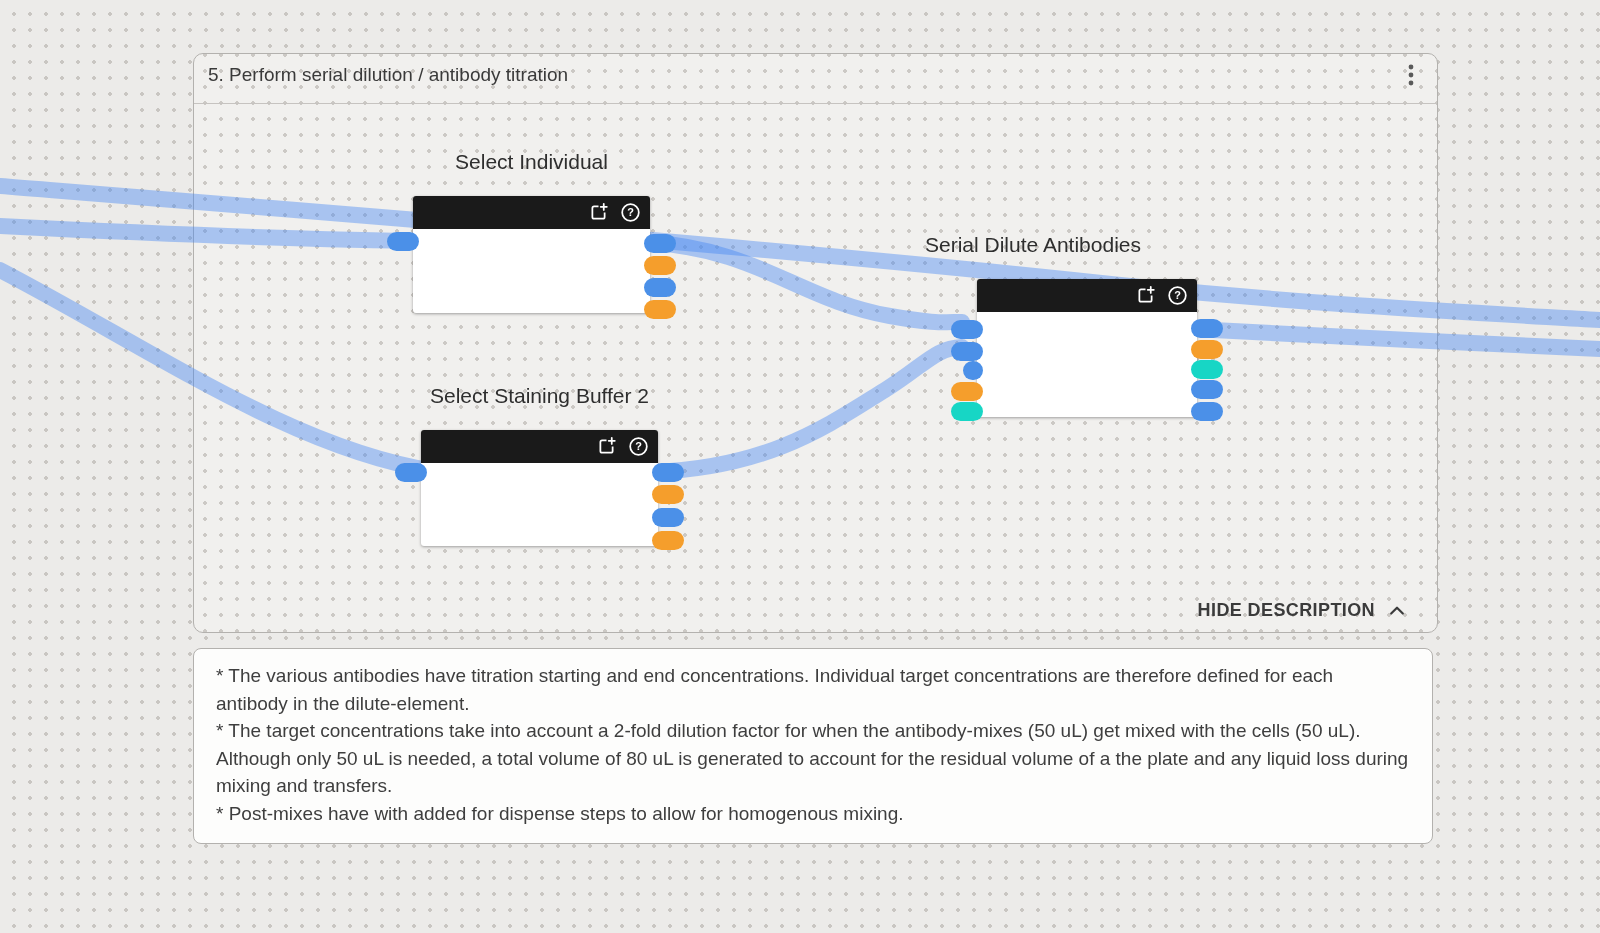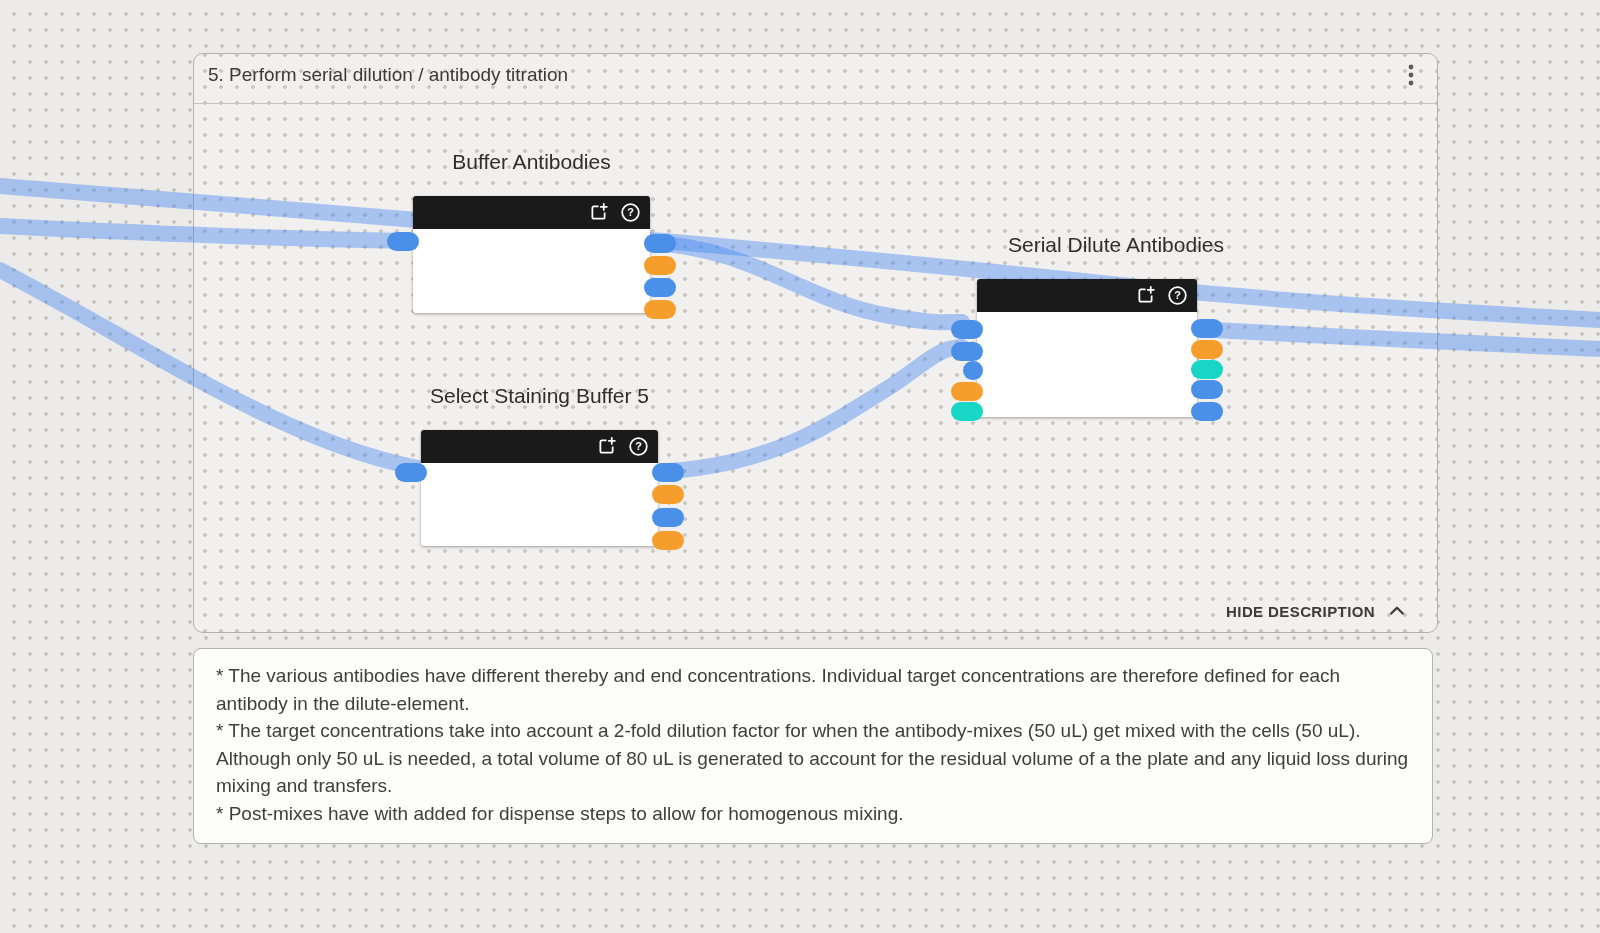--- a/index.html
+++ b/index.html
@@ -19,21 +19,21 @@
   }
   .group-header{
     height:50px;display:flex;align-items:center;box-sizing:border-box;
     border-bottom:1px solid #c6c3c0;padding:0 12px 8px 14px;
   }
   .group-title{flex:1;font-size:19px;color:#3a3a3a;}
   .kebab{background:none;border:none;padding:2px;cursor:pointer;display:flex;align-items:center;}
   .hide-desc{
     position:absolute;right:24px;bottom:10px;display:flex;align-items:center;gap:12px;
     background:none;border:none;cursor:pointer;
-    font-family:"Liberation Sans",sans-serif;font-weight:700;font-size:15px;
+    font-family:"Liberation Sans",sans-serif;font-weight:700;font-size:18px;
     letter-spacing:.4px;color:#3b3b3b;
   }
   
   #wire-svg{position:absolute;left:0;top:0;width:1600px;height:933px;pointer-events:none;}
   #wire-svg path{fill:none;stroke-width:16;stroke-linecap:round;pointer-events:stroke;}
   
   .node-title{
     position:absolute;transform:translateX(-50%);white-space:nowrap;
     font-size:21px;color:#2e2e2e;
   }
@@ -86,21 +86,21 @@
       <path d="M 0 186 C 420 220, 820 252, 1130 286 C 1330 306, 1480 313, 1600 320" stroke="rgba(66,133,244,0.42)"></path>
       <path d="M 0 226 C 140 233, 300 240, 434 241" stroke="rgba(66,133,244,0.42)"></path>
       <path d="M 648 242 C 760 250, 800 300, 890 316 C 935 324, 945 322, 962 322" stroke="rgba(66,133,244,0.42)"></path>
       <path d="M 652 472 C 770 468, 830 424, 885 390 C 925 365, 935 348, 962 347" stroke="rgba(66,133,244,0.42)"></path>
       <path d="M 0 270 C 150 348, 290 448, 434 471" stroke="rgba(66,133,244,0.42)"></path>
       <path d="M 1194 329 C 1320 336, 1470 343, 1600 349" stroke="rgba(66,133,244,0.42)"></path>
     </svg>
 
   <div id="node-layer">
   <div class="node-wrap">
-    <div class="node-title" style="left: 531.5px; top: 150px;">Buffer Antibodies</div>
+    <div class="node-title" style="left: 531.5px; top: 150px;">Select Individual</div>
     <div class="node" style="left: 413px; top: 196px; width: 237px; height: 117px;">
       <div class="node-header" style="height: 33px;">
         <span style="display:flex;">
           <svg width="21" height="21" viewBox="0 0 24 24">
             <path d="M12 5H7a2 2 0 0 0-2 2v10a2 2 0 0 0 2 2h10a2 2 0 0 0 2-2v-5" fill="none" stroke="#fff" stroke-width="2" stroke-linejoin="round"></path>
             <path d="M18 2v7M14.5 5.5h7" stroke="#fff" stroke-width="2" stroke-linecap="round"></path>
           </svg>
         </span>
         <span style="display:flex;">
           <svg width="21" height="21" viewBox="0 0 24 24">
@@ -111,21 +111,21 @@
       </div>
       <div class="node-body"></div>
     </div>
   </div>
 <div class="port" style="width: 32px; top: 231.5px; left: 387px; background: rgb(75, 144, 232);"></div>
       <div class="port" style="width: 32px; top: 233.5px; left: 644px; background: rgb(75, 144, 232);"></div>
       <div class="port" style="width: 32px; top: 255.5px; left: 644px; background: rgb(245, 158, 44);"></div>
       <div class="port" style="width: 32px; top: 277.5px; left: 644px; background: rgb(75, 144, 232);"></div>
       <div class="port" style="width: 32px; top: 299.5px; left: 644px; background: rgb(245, 158, 44);"></div>
   <div class="node-wrap">
-    <div class="node-title" style="left: 539.5px; top: 384px;">Select Staining Buffer 5</div>
+    <div class="node-title" style="left: 539.5px; top: 384px;">Select Staining Buffer 2</div>
     <div class="node" style="left: 421px; top: 430px; width: 237px; height: 116px;">
       <div class="node-header" style="height: 33px;">
         <span style="display:flex;">
           <svg width="21" height="21" viewBox="0 0 24 24">
             <path d="M12 5H7a2 2 0 0 0-2 2v10a2 2 0 0 0 2 2h10a2 2 0 0 0 2-2v-5" fill="none" stroke="#fff" stroke-width="2" stroke-linejoin="round"></path>
             <path d="M18 2v7M14.5 5.5h7" stroke="#fff" stroke-width="2" stroke-linecap="round"></path>
           </svg>
         </span>
         <span style="display:flex;">
           <svg width="21" height="21" viewBox="0 0 24 24">
@@ -136,21 +136,21 @@
       </div>
       <div class="node-body"></div>
     </div>
   </div>
 <div class="port" style="width: 32px; top: 462.5px; left: 395px; background: rgb(75, 144, 232);"></div>
       <div class="port" style="width: 32px; top: 462.5px; left: 652px; background: rgb(75, 144, 232);"></div>
       <div class="port" style="width: 32px; top: 484.5px; left: 652px; background: rgb(245, 158, 44);"></div>
       <div class="port" style="width: 32px; top: 507.5px; left: 652px; background: rgb(75, 144, 232);"></div>
       <div class="port" style="width: 32px; top: 530.5px; left: 652px; background: rgb(245, 158, 44);"></div>
   <div class="node-wrap">
-    <div class="node-title" style="left: 1116px; top: 233px;">Serial Dilute Antibodies</div>
+    <div class="node-title" style="left: 1033px; top: 233px;">Serial Dilute Antibodies</div>
     <div class="node" style="left: 977px; top: 279px; width: 220px; height: 138px;">
       <div class="node-header" style="height: 33px;">
         <span style="display:flex;">
           <svg width="21" height="21" viewBox="0 0 24 24">
             <path d="M12 5H7a2 2 0 0 0-2 2v10a2 2 0 0 0 2 2h10a2 2 0 0 0 2-2v-5" fill="none" stroke="#fff" stroke-width="2" stroke-linejoin="round"></path>
             <path d="M18 2v7M14.5 5.5h7" stroke="#fff" stroke-width="2" stroke-linecap="round"></path>
           </svg>
         </span>
         <span style="display:flex;">
           <svg width="21" height="21" viewBox="0 0 24 24">
@@ -168,17 +168,17 @@
       <div class="port" style="width: 32px; top: 381.5px; left: 951px; background: rgb(245, 158, 44);"></div>
       <div class="port" style="width: 32px; top: 401.5px; left: 951px; background: rgb(23, 214, 197);"></div>
       <div class="port" style="width: 32px; top: 318.5px; left: 1191px; background: rgb(75, 144, 232);"></div>
       <div class="port" style="width: 32px; top: 339.5px; left: 1191px; background: rgb(245, 158, 44);"></div>
       <div class="port" style="width: 32px; top: 359.5px; left: 1191px; background: rgb(23, 214, 197);"></div>
       <div class="port" style="width: 32px; top: 379.5px; left: 1191px; background: rgb(75, 144, 232);"></div>
       <div class="port" style="width: 32px; top: 401.5px; left: 1191px; background: rgb(75, 144, 232);"></div>
     </div>
 
   <section class="desc-box">
-    <p>* The various antibodies have different thereby and end concentrations. Individual target concentrations are therefore defined for each antibody in the dilute-element.</p>
+    <p>* The various antibodies have titration starting and end concentrations. Individual target concentrations are therefore defined for each antibody in the dilute-element.</p>
     <p>* The target concentrations take into account a 2-fold dilution factor for when the antibody-mixes (50 uL) get mixed with the cells (50 uL). Although only 50 uL is needed, a total volume of 80 uL is generated to account for the residual volume of a the plate and any liquid loss during mixing and transfers.</p>
     <p>* Post-mixes have with added for dispense steps to allow for homogenous mixing.</p>
   </section>
 </div>
 
 </body></html>

